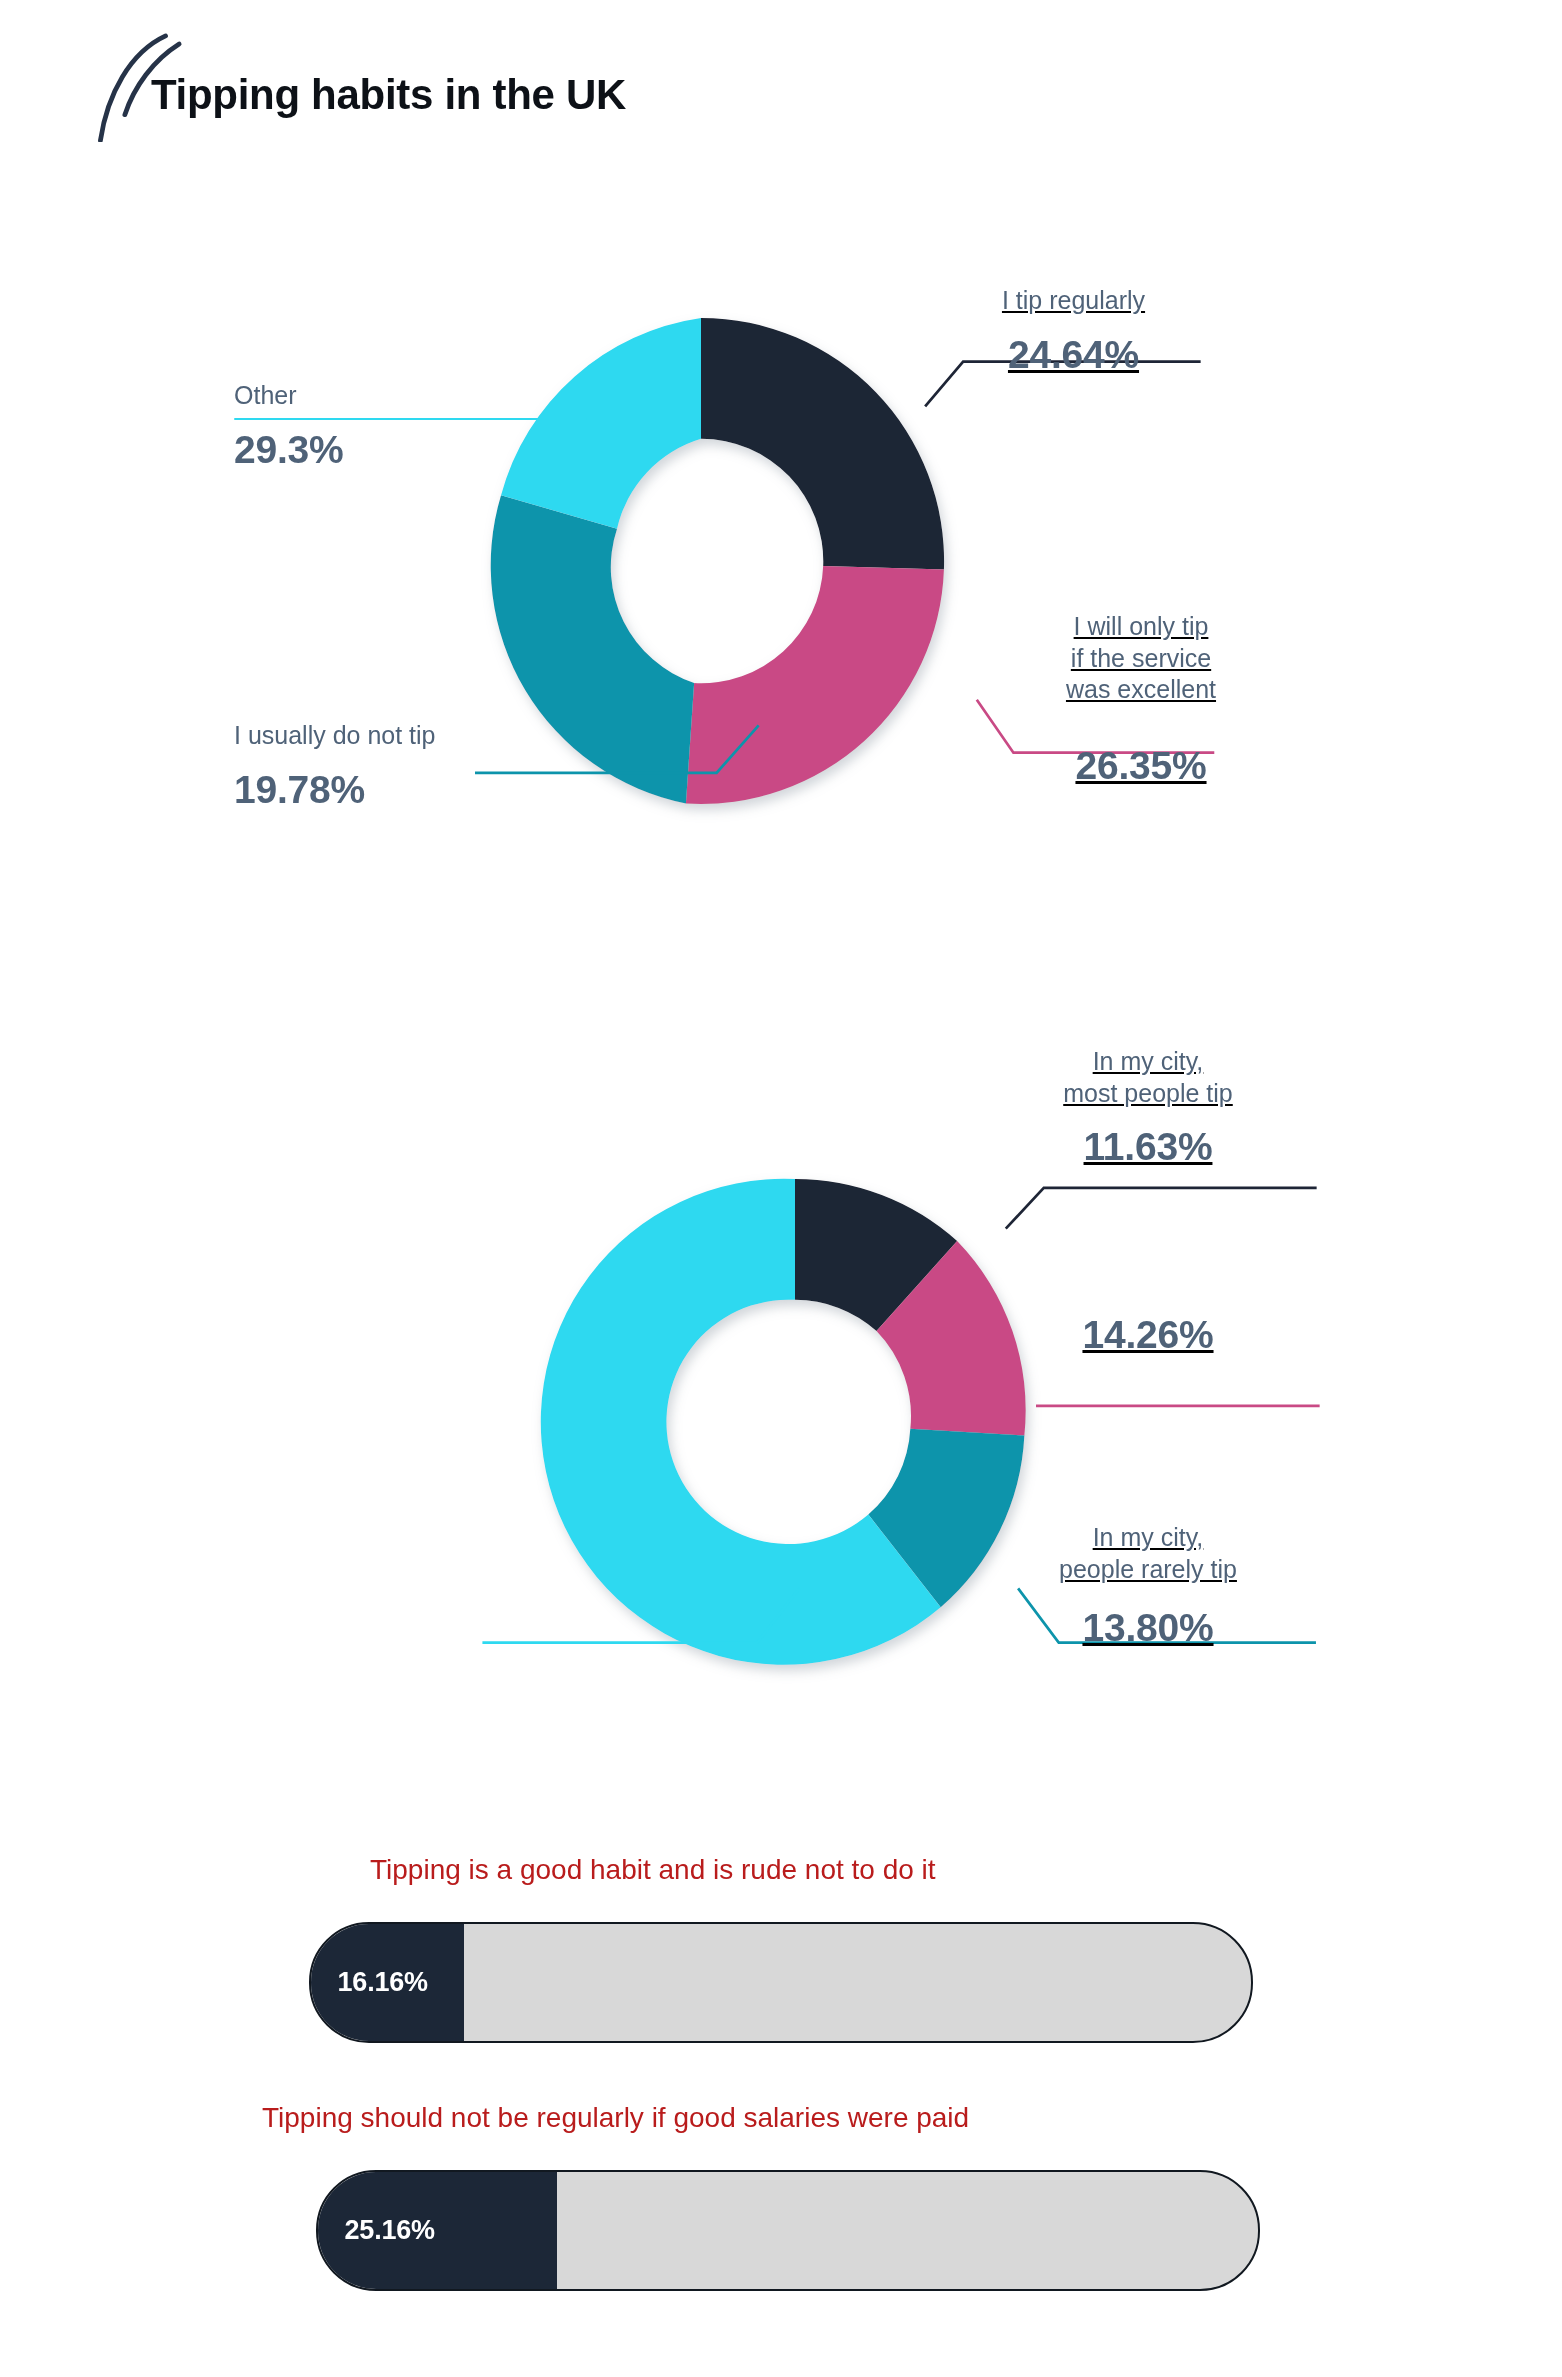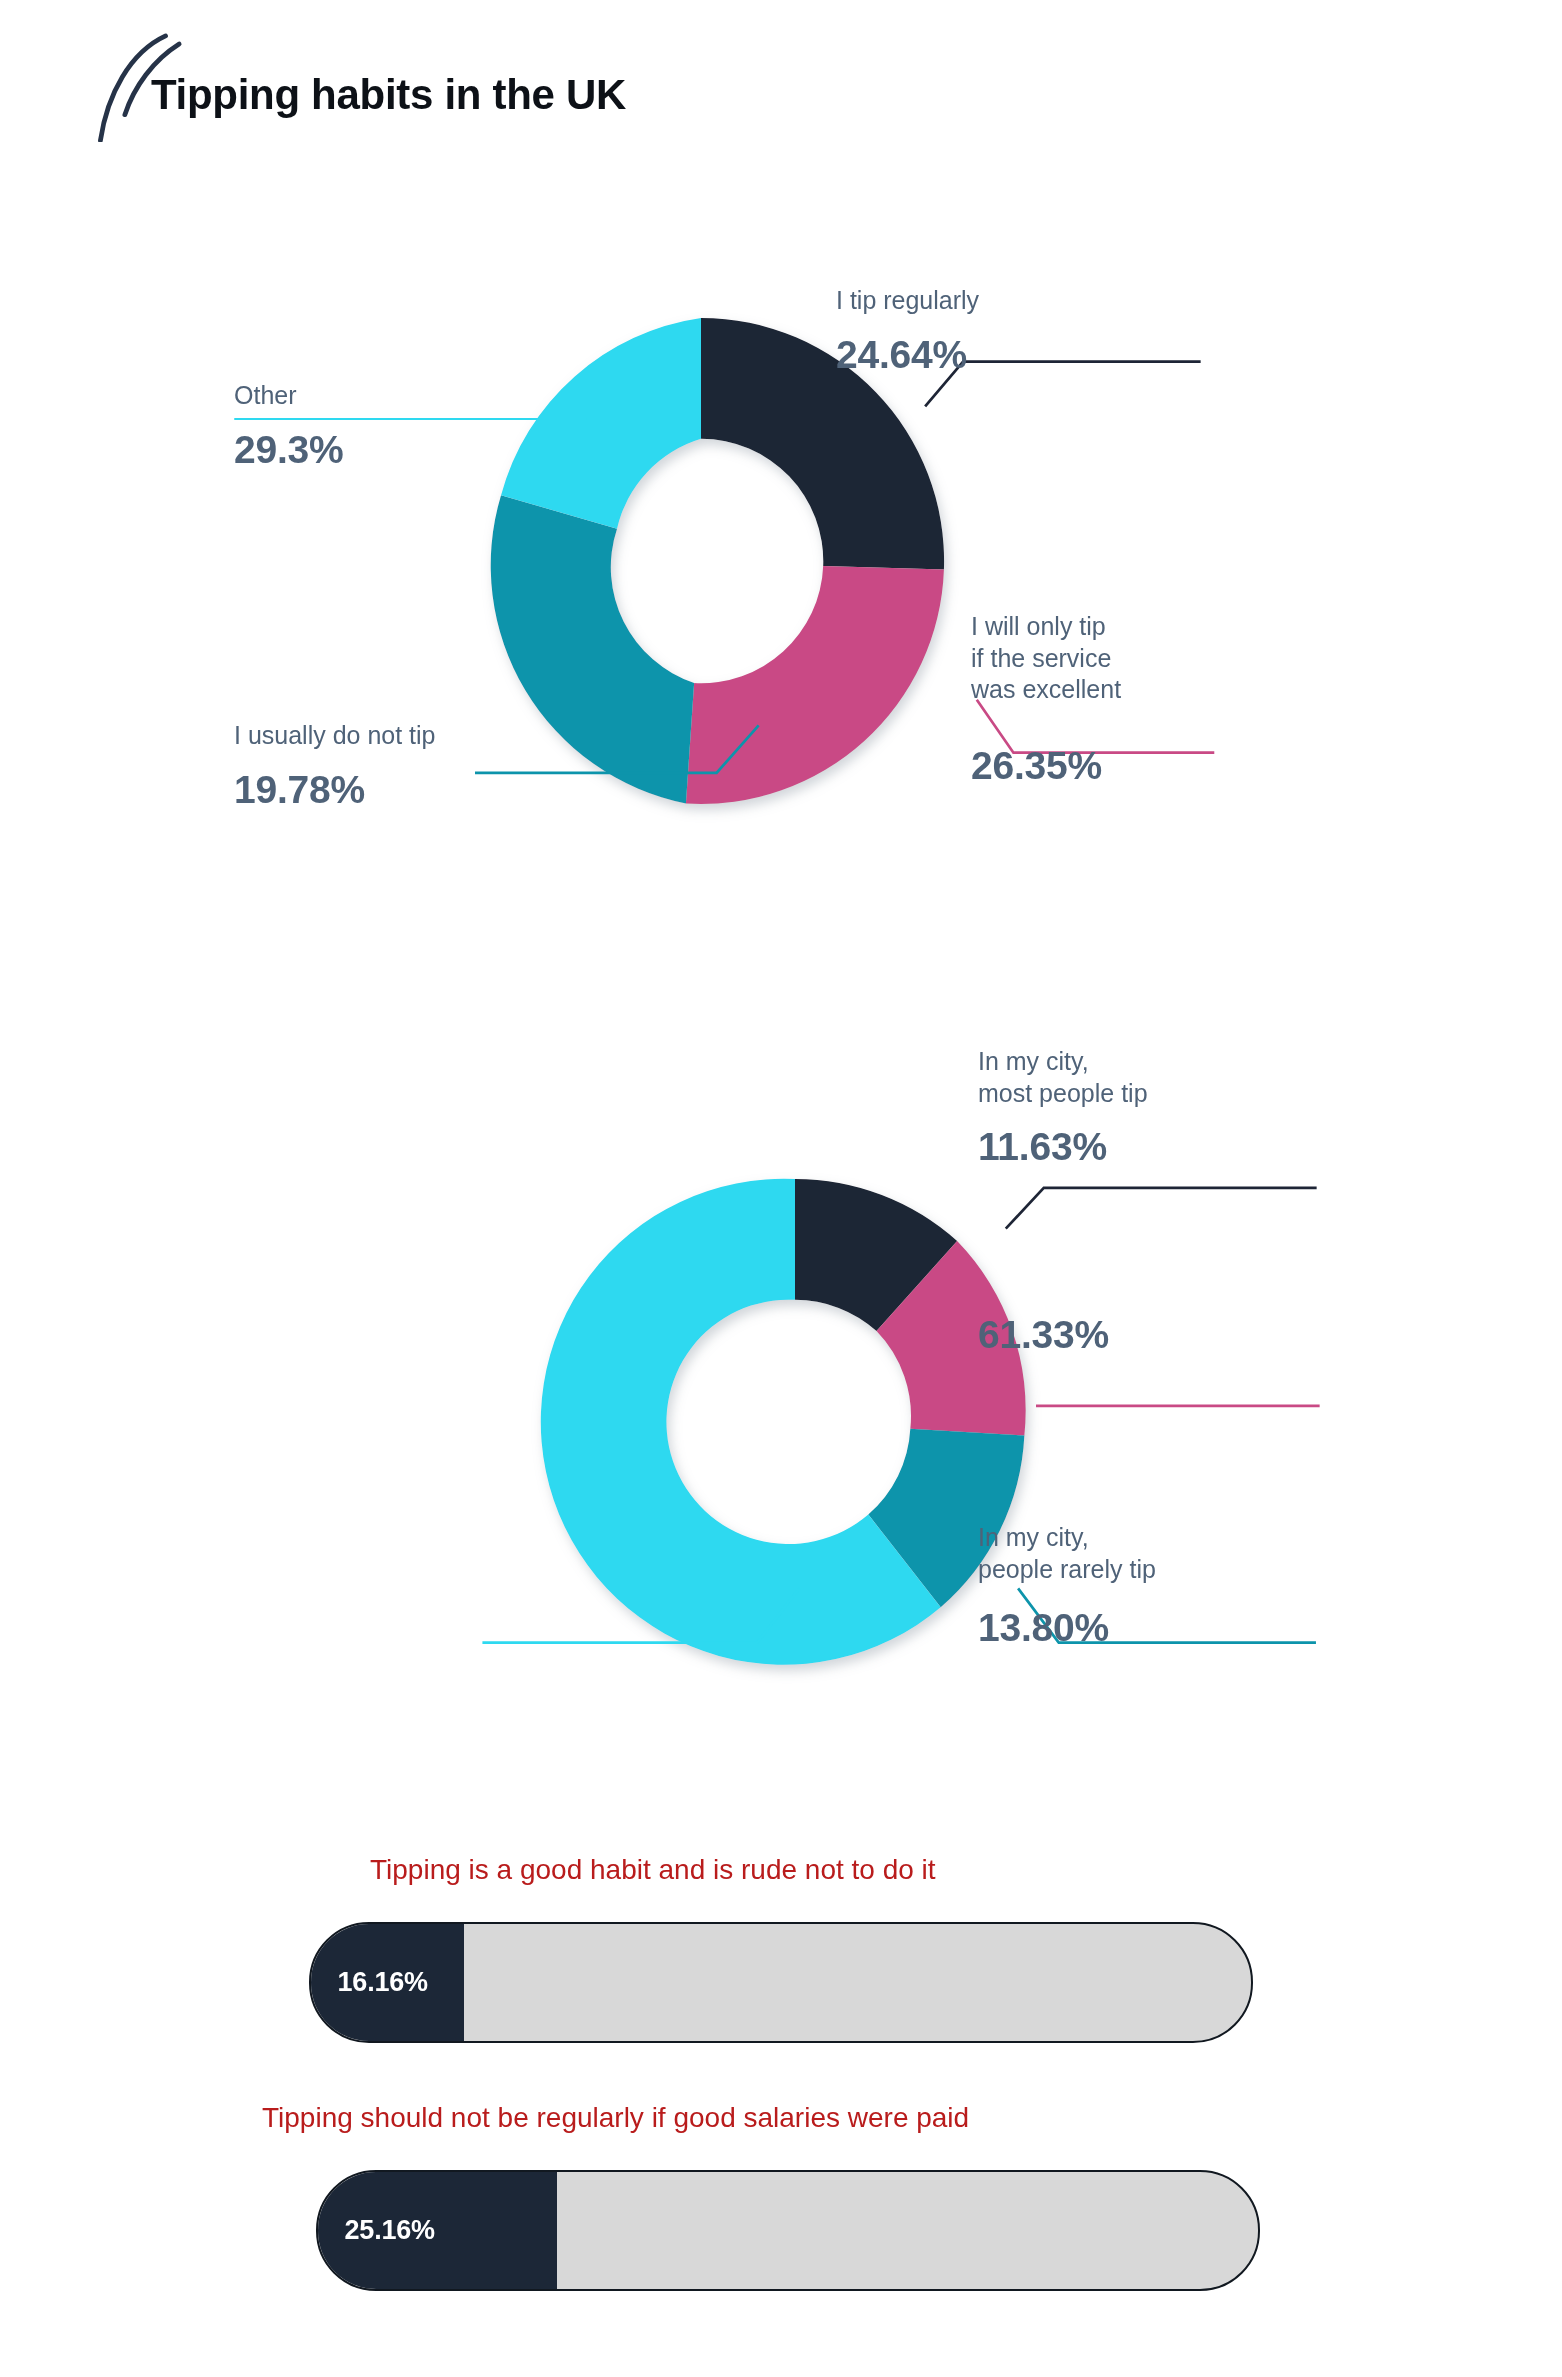--- a/index.html
+++ b/index.html
@@ -62,21 +62,21 @@
     width: 100%;
     margin: 6.1px 0 7.5px 0;
     border-radius: 1.4px;
   }
   .callout .value-text {
     font-size: 39px;
     font-weight: 700;
     color: #4f6278;
     letter-spacing: -0.2px;
   }
-  .callout.align-right { text-align: left; }
+  .callout.align-right { text-align: center; text-decoration: underline; }
   .callout.align-left  { text-align: left;  }
   .callout.align-right .value-text,
   .callout.align-right .label-text { display: block; }
 
   .leader { position: absolute; overflow: visible; pointer-events: none; }
 
   
   .bar-block { position: absolute; }
   .bar-caption {
     position: absolute;
@@ -220,21 +220,21 @@
 
   <div class="callout align-right" style="left:978px; top:1046px; width:340px;">
     <div class="label-text">In my city,
 most people tip</div>
     <div class="rule" style="background:#1e2536; opacity:0;"></div>
     <div class="value-text">11.63%</div>
   </div>
 
   <div class="callout align-right" style="left:978px; top:1291px; width:340px;">
     <div class="rule" style="background:#c94a85; opacity:0;"></div>
-    <div class="value-text" style="margin-top:13.6px;">61.33%</div>
+    <div class="value-text" style="margin-top:13.6px;">14.26%</div>
   </div>
 
   <div class="callout align-right" style="left:978px; top:1522px; width:340px;">
     <div class="label-text">In my city,
 people rarely tip</div>
     <div class="rule" style="background:#0d94ab; opacity:0;"></div>
     <div class="value-text" style="margin-top:12.2px;">13.80%</div>
   </div>
 
 

